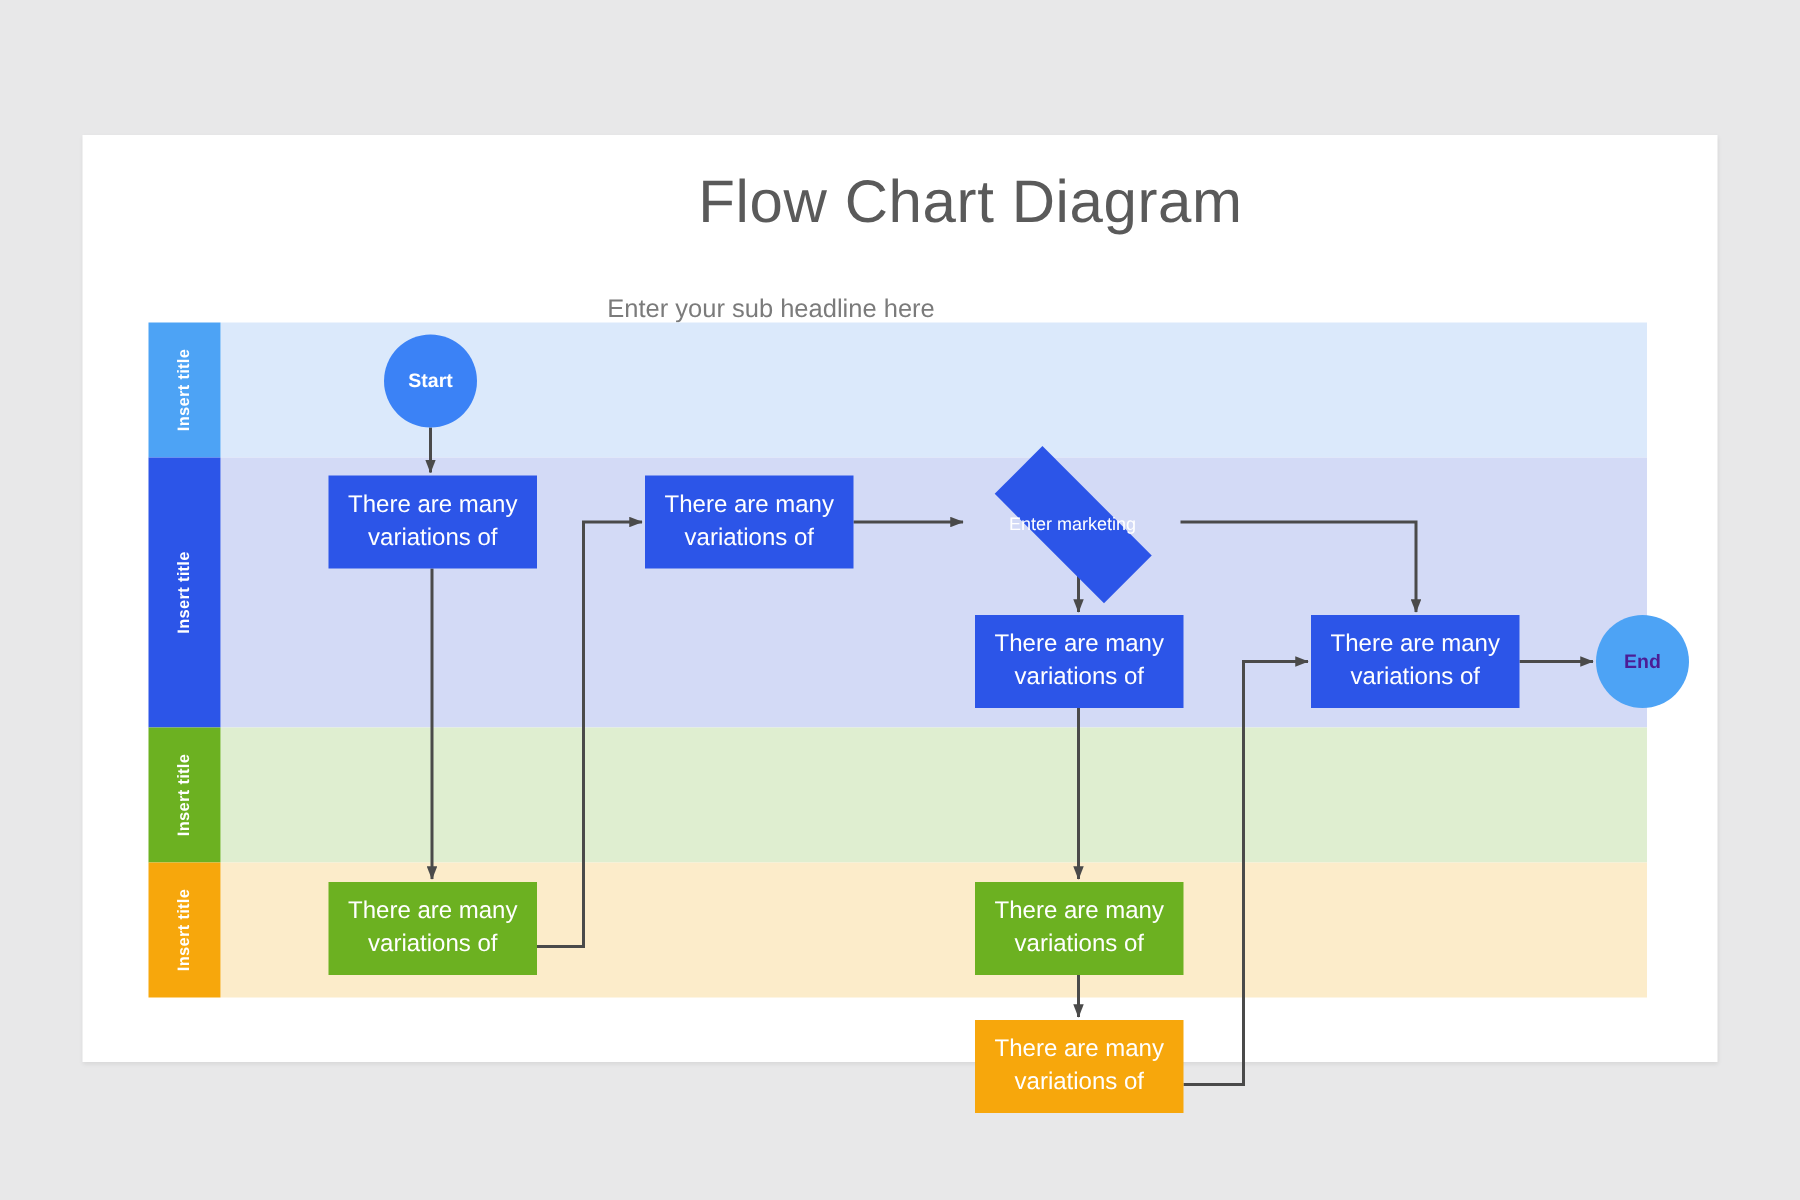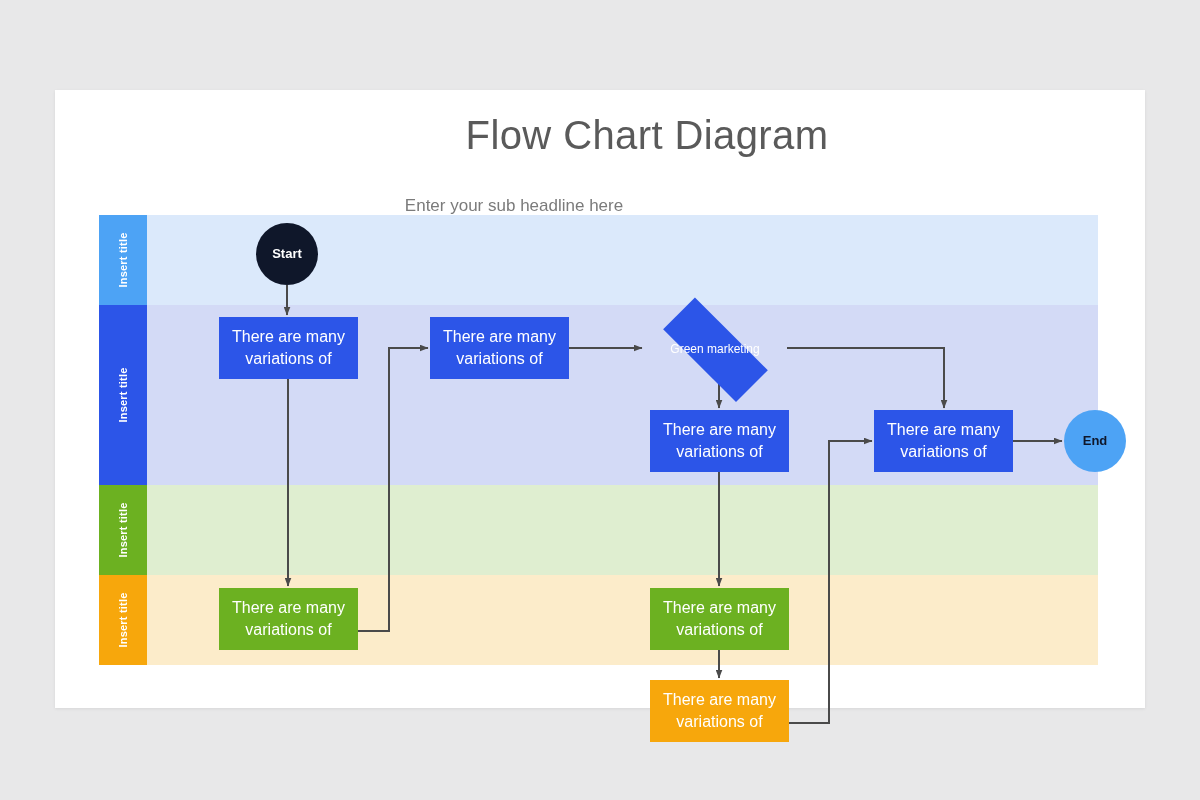--- a/index.html
+++ b/index.html
@@ -192,28 +192,28 @@
       <path d="M 470 133 L 543 133" fill="none" stroke="#4a4a4a" stroke-width="2" stroke-linejoin="miter" marker-end="url(#arrowhead)"></path>
       <path d="M 620 165 L 620 193" fill="none" stroke="#4a4a4a" stroke-width="2" stroke-linejoin="miter" marker-end="url(#arrowhead)"></path>
       <path d="M 688 133 L 845 133 L 845 193" fill="none" stroke="#4a4a4a" stroke-width="2" stroke-linejoin="miter" marker-end="url(#arrowhead)"></path>
       <path d="M 620 257 L 620 371" fill="none" stroke="#4a4a4a" stroke-width="2" stroke-linejoin="miter" marker-end="url(#arrowhead)"></path>
       <path d="M 620 435 L 620 463" fill="none" stroke="#4a4a4a" stroke-width="2" stroke-linejoin="miter" marker-end="url(#arrowhead)"></path>
       <path d="M 690 508 L 730 508 L 730 226 L 773 226" fill="none" stroke="#4a4a4a" stroke-width="2" stroke-linejoin="miter" marker-end="url(#arrowhead)"></path>
       <path d="M 914 226 L 963 226" fill="none" stroke="#4a4a4a" stroke-width="2" stroke-linejoin="miter" marker-end="url(#arrowhead)"></path>
     </svg>
 
   <div id="nodes-layer">
-      <div class="node node-terminator" style="left: 157px; top: 8px; width: 62px; height: 62px; background: #0f172a; color: rgb(255, 255, 255); text-align: center;">Start</div>
+      <div class="node node-terminator" style="left: 157px; top: 8px; width: 62px; height: 62px; background: #3b82f6; color: rgb(255, 255, 255); text-align: center;">Start</div>
       <div class="node node-process" style="left: 120px; top: 102px; width: 139px; height: 62px; background: rgb(44, 85, 232); color: rgb(255, 255, 255);">There are many variations of</div>
       <div class="node node-process" style="left: 331px; top: 102px; width: 139px; height: 62px; background: rgb(44, 85, 232); color: rgb(255, 255, 255);">There are many variations of</div>
       <div class="node-decision-wrap" style="left: 545px; top: 103px; width: 142px; height: 62px;">
         <div class="node-decision-shape" style="left: 48.68px; top: 8.68px; width: 44.64px; height: 44.64px; background: rgb(44, 85, 232); transform: rotate(45deg) scale(2.29032, 1);"></div>
-        <div class="node-decision-text">Green marketing</div>
+        <div class="node-decision-text">Enter marketing</div>
       </div>
       <div class="node node-process" style="left: 551px; top: 195px; width: 139px; height: 62px; background: rgb(44, 85, 232); color: rgb(255, 255, 255);">There are many variations of</div>
       <div class="node node-process" style="left: 775px; top: 195px; width: 139px; height: 62px; background: rgb(44, 85, 232); color: rgb(255, 255, 255);">There are many variations of</div>
-      <div class="node node-terminator" style="left: 965px; top: 195px; width: 62px; height: 62px; background: rgb(77, 163, 245); color: #0f172a;">End</div>
+      <div class="node node-terminator" style="left: 965px; top: 195px; width: 62px; height: 62px; background: rgb(77, 163, 245); color: #4c1d95;">End</div>
       <div class="node node-process" style="left: 120px; top: 373px; width: 139px; height: 62px; background: rgb(108, 177, 33); color: rgb(255, 255, 255);">There are many variations of</div>
       <div class="node node-process" style="left: 551px; top: 373px; width: 139px; height: 62px; background: rgb(108, 177, 33); color: rgb(255, 255, 255);">There are many variations of</div>
       <div class="node node-process" style="left: 551px; top: 465px; width: 139px; height: 62px; background: rgb(247, 167, 12); color: rgb(255, 255, 255);">There are many variations of</div>
     </div>
 
 </div>
 
 </body></html>

